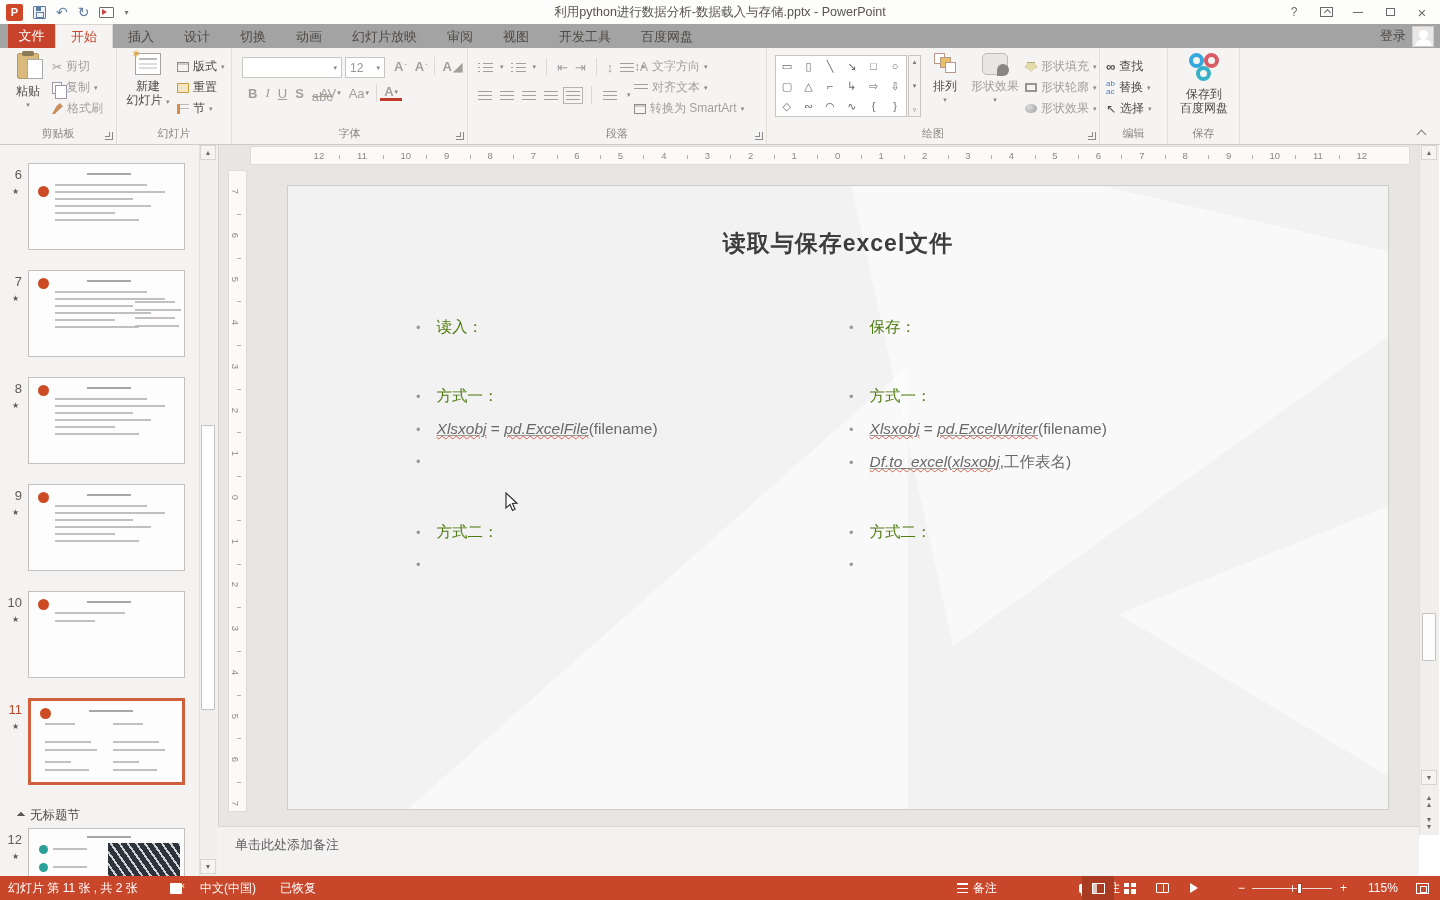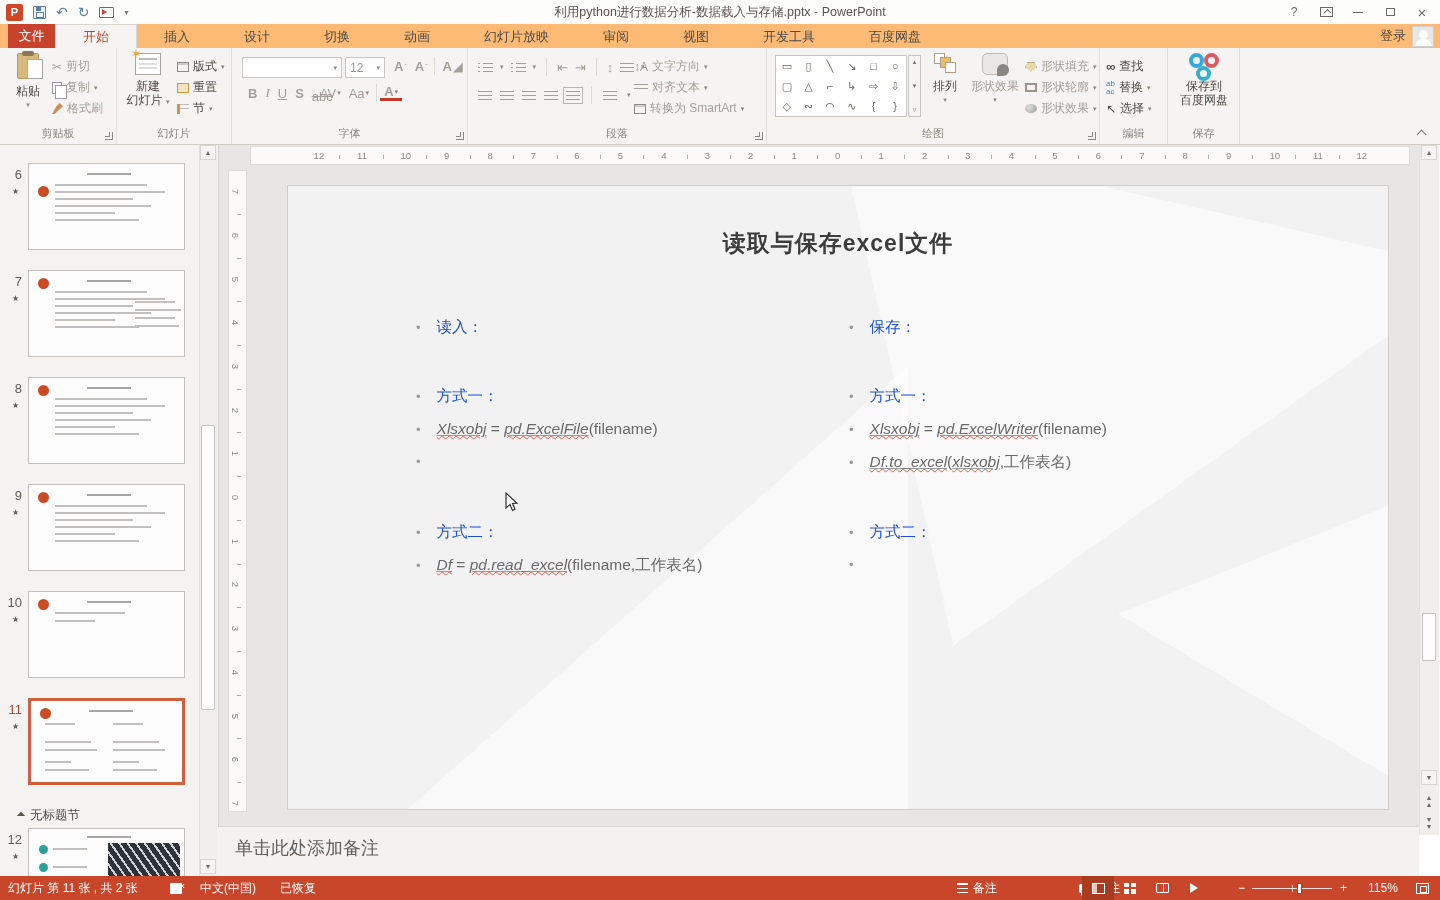--- a/index.html
+++ b/index.html
@@ -24,25 +24,25 @@
   .win-title{position:absolute;left:0;top:0;width:100%;height:24px;text-align:center;font-size:12.5px;color:#585450;line-height:24px;}
   .winctl{position:absolute;right:4px;top:0;display:flex;height:24px;align-items:center;gap:4px;}
   .wbtn{width:28px;height:20px;display:flex;align-items:center;justify-content:center;font-size:12px;color:#6a6a6a;}
   .ribopt{width:13px;height:10px;border:1px solid #6a6a6a;position:relative;}
   .ribopt:before{content:"";position:absolute;left:4px;top:2px;width:4px;height:4px;border-left:1px solid #6a6a6a;border-top:1px solid #6a6a6a;transform:rotate(45deg);}
   .minl{width:10px;height:1px;background:#6a6a6a;display:block;}
   .restore{width:9px;height:8px;border:1px solid #6a6a6a;position:relative;background:#fdfdfc;}
   .restore:before{content:"";position:absolute;left:2px;top:-3px;width:8px;height:7px;border:1px solid #6a6a6a;z-index:-1;}
 
   
-  .tabrow{position:absolute;left:0;top:24px;width:1440px;height:24px;background:#fdba74;}
+  .tabrow{position:absolute;left:0;top:24px;width:1440px;height:24px;background:#a3a3a3;}
   .filetab{position:absolute;left:8px;top:0;width:47px;height:24px;background:#C8432B;color:#fff;font-size:13px;
            display:flex;align-items:center;justify-content:center;}
   .tabs{position:absolute;left:55px;top:0;display:flex;height:24px;}
-  .tab{padding:0 27px;font-size:13px;color:#4e4a46;display:flex;align-items:center;height:25px;}
+  .tab{padding:0 15px;font-size:13px;color:#4e4a46;display:flex;align-items:center;height:25px;}
   .tab.active{background:#f6f4f2;color:#C8432B;border:1px solid #d9d5d1;border-bottom:none;}
   .signin{position:absolute;right:34px;top:0;height:24px;display:flex;align-items:center;font-size:13px;color:#4e4a46;}
   .avatar{position:absolute;right:6px;top:2px;width:22px;height:21px;background:#e9e7e5;border:1px solid #d2cfcc;position:absolute;overflow:hidden;}
   .avatar:before{content:"";position:absolute;left:6px;top:3px;width:9px;height:9px;border-radius:50%;background:#fff;}
   .avatar:after{content:"";position:absolute;left:2px;top:12px;width:17px;height:10px;border-radius:8px 8px 0 0;background:#fff;}
 
   
   .ribbon{position:absolute;left:0;top:48px;width:1440px;height:97px;background:#f6f4f2;border-bottom:1px solid #cfccc8;}
   .grp{position:absolute;top:0;height:96px;border-right:1px solid #e2dfdb;}
   .glabel{position:absolute;bottom:3px;left:0;width:100%;text-align:center;font-size:11px;color:#8b8680;}
@@ -119,21 +119,21 @@
          display:flex;align-items:center;justify-content:center;}
   .badge span{color:#fff;font-weight:bold;font-style:italic;font-size:16px;text-shadow:1px 1px 2px rgba(120,40,0,.6);}
   .stitle{position:absolute;left:0;top:42px;width:100%;text-align:center;font-size:23px;font-weight:bold;color:#3d3d3d;letter-spacing:1px;}
   .scol{position:absolute;top:124px;width:350px;}
   .scol.left{left:128px;}
   .scol.right{left:561px;}
   .sline{display:flex;align-items:baseline;height:33px;line-height:33px;font-size:15.5px;}
   .sgap1{height:36px;}
   .sgap2{height:37px;}
   .bdot{color:#9a9a9a;font-size:13px;margin-right:16px;line-height:33px;}
-  .hdr{color:#1d4ed8;text-align:center;}
+  .hdr{color:#4d7c0f;text-align:center;}
   .code{color:#696969;}
   .code .w{text-decoration:underline wavy #dd5f4e;text-decoration-thickness:1px;}
   .code .w .u{text-decoration:underline solid #979797;text-decoration-thickness:1px;font-style:italic;}
 
   
   .thumbpanel{position:absolute;left:0;top:145px;width:218px;height:731px;background:#f4f3f2;overflow:hidden;}
   .tnum{position:absolute;width:20px;text-align:right;font-size:13px;color:#5f5b57;}
   .tnum.sel{color:#b7472a;}
   .tstar{position:absolute;font-size:8px;color:#5f5b57;}
   .tbox{position:absolute;left:28px;width:157px;height:87px;background:#fdfdfd;border:1px solid #c3c1bf;overflow:hidden;}
@@ -147,21 +147,21 @@
   .photo:after{content:"";position:absolute;right:-2px;bottom:10px;width:46px;height:16px;background:#2aa198;}
   .pdot{position:absolute;width:9px;height:9px;border-radius:50%;background:#2aa198;}
 
   
   .sb{position:absolute;background:#f0efee;border-left:1px solid #e3e1df;}
   .sbtn2{position:absolute;width:16px;height:15px;background:#f5f4f3;border:1px solid #d8d5d2;display:flex;align-items:center;justify-content:center;font-size:7px;color:#6f6b66;}
   .sthumb{position:absolute;width:14px;background:#fdfdfd;border:1px solid #c6c3c0;border-radius:1px;}
 
   
   .notes{position:absolute;left:218px;top:826px;width:1201px;height:50px;background:#f3f2f1;border-top:1px solid #d9d6d3;}
-  .notes span{position:absolute;left:17px;top:9px;font-size:18px;color:#5f5f5f;}
+  .notes span{position:absolute;left:17px;top:9px;font-size:13px;color:#5f5f5f;}
 
   
   .statusbar{position:absolute;left:0;top:876px;width:1440px;height:24px;background:#C8472B;color:#fff;font-size:12px;}
   .st{position:absolute;top:0;height:24px;display:flex;align-items:center;gap:5px;white-space:nowrap;}
   .spell-ic{width:12px;height:11px;background:#fff;border-radius:1px;position:relative;}
   .spell-ic:before{content:"×";position:absolute;right:-3px;top:-2px;font-size:9px;color:#ffd;}
   .note-ic{width:11px;height:10px;border-top:2px solid #fff;border-bottom:1px solid #fff;background:linear-gradient(transparent 0 3px,#fff 3px 4px,transparent 4px);}
   .comm-ic{width:12px;height:9px;background:#fff;border-radius:2px;position:relative;}
   .comm-ic:after{content:"";position:absolute;left:2px;bottom:-3px;border-left:3px solid #fff;border-bottom:3px solid transparent;}
   .vbtn{width:32px;height:24px;display:flex;align-items:center;justify-content:center;}
@@ -459,21 +459,21 @@
       <div class="glabel">编辑</div>
     </div>
 
     <div class="grp" style="left:1168px;width:72px">
       <div class="bbtn" style="left:8px;width:56px">
         <span class="baidu">
             <i></i>
             <i></i>
             <i></i>
           </span>
-        <span style="margin-top:0">保存到</span>
+        <span style="margin-top:8px">保存到</span>
         <span>百度网盘</span>
       </div>
       <div class="glabel">保存</div>
     </div>
 
     <span class="collapse"></span>
   </div>
 
   <div class="editorbg"></div>
 
@@ -582,21 +582,20 @@
         <div class="sline">
           <span class="bdot">•</span>
         </div>
         <div class="sgap2"></div>
         <div class="sline">
           <span class="bdot">•</span>
           <span class="hdr">方式二：</span>
         </div>
         <div class="sline">
           <span class="bdot">•</span>
-          <span class="code"><span class="w"><span class="u">Df</span></span> = <span class="w"><span class="u">pd.read_excel</span></span>(filename,工作表名)</span>
         </div>
       </div>
     <div class="scol right" id="col-right">
         <div class="sline">
           <span class="bdot">•</span>
           <span class="hdr">保存：</span>
         </div>
         <div class="sgap1"></div>
         <div class="sline">
           <span class="bdot">•</span>

